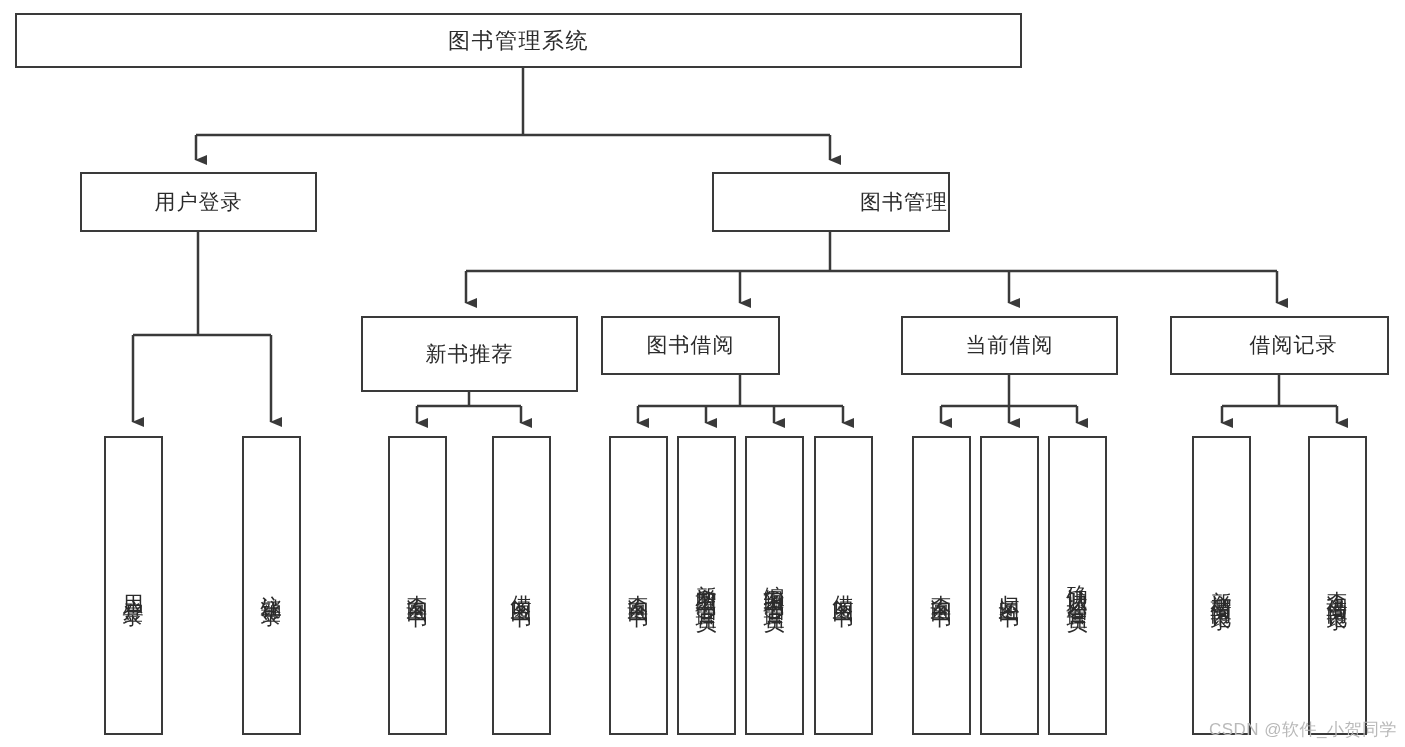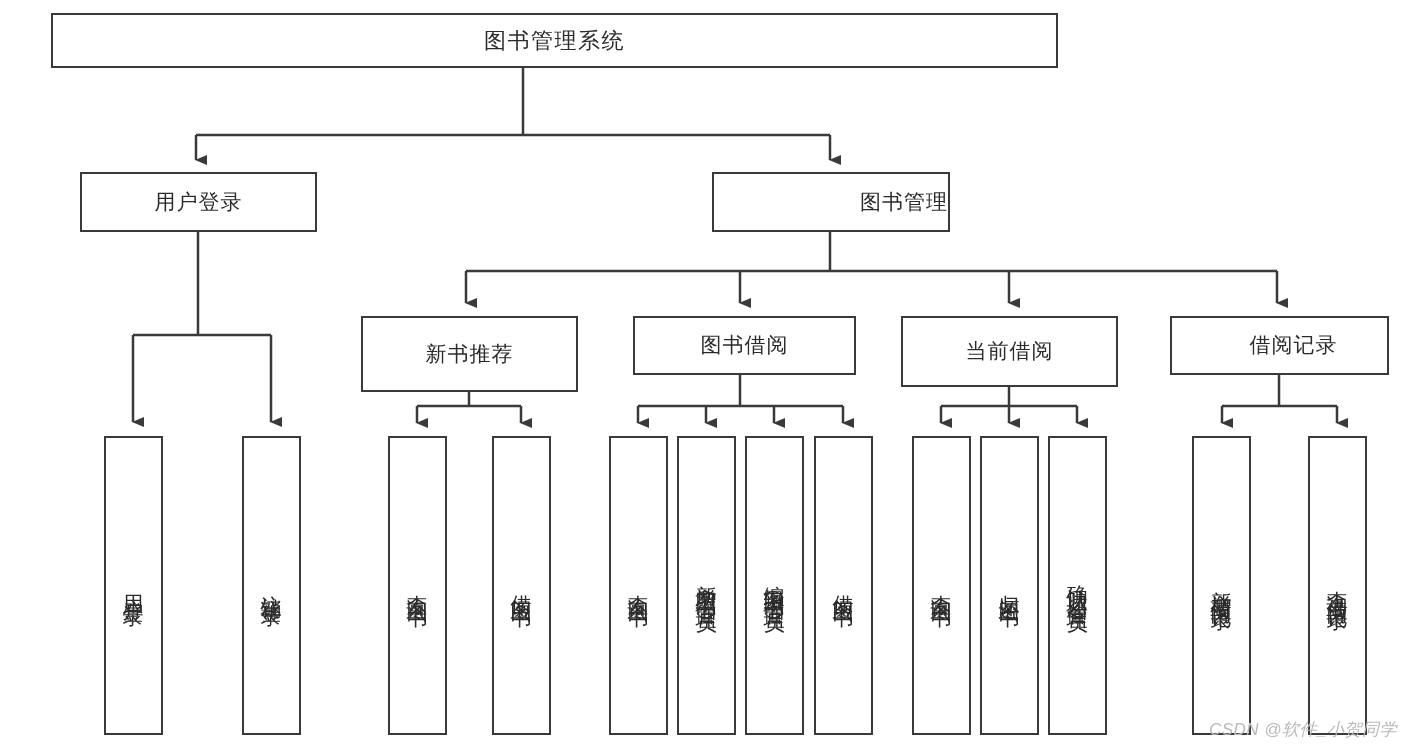--- a/index.html
+++ b/index.html
@@ -58,21 +58,20 @@
     text-orientation: upright;
   }
   #watermark {
     position: absolute;
     right: 8px;
     bottom: 6px;
     font-size: 17px;
     color: #b9b9b9;
     letter-spacing: 0.5px;
     white-space: nowrap;
-    font-style: italic;
   }
 </style>
 </head>
 <body>
 
 <div id="canvas">
 
   <svg id="edges" viewBox="0 0 1405 747" xmlns="http://www.w3.org/2000/svg">
     <defs>
       <marker id="arrow" viewBox="0 0 10 12" refX="5" refY="11" markerWidth="10" markerHeight="12" orient="auto-start-reverse" markerUnits="userSpaceOnUse">
@@ -116,38 +115,38 @@
       <path d="M1009,406 L1009,423" marker-end="url(#arrow)"></path>
       <path d="M1077,406 L1077,423" marker-end="url(#arrow)"></path>
 
       <path d="M1279,375 L1279,406"></path>
       <path d="M1222,406 L1337,406"></path>
       <path d="M1222,406 L1222,423" marker-end="url(#arrow)"></path>
       <path d="M1337,406 L1337,423" marker-end="url(#arrow)"></path>
     </g>
   </svg>
 
-  <div class="node root" style="left:15px; top:13px; width:1007px; height:55px;margin-left:36px;">
+  <div class="node root" style="left:15px; top:13px; width:1007px; height:55px;">
     <span>图书管理系统</span>
   </div>
 
   <div class="node horiz" style="left:80px; top:172px; width:237px; height:60px;">
     <span>用户登录</span>
   </div>
   <div class="node horiz" style="left:712px; top:172px; width:238px; height:60px;justify-content:flex-end;">
     <span>图书管理</span>
   </div>
 
   <div class="node horiz" style="left:361px; top:316px; width:217px; height:76px;">
     <span>新书推荐</span>
   </div>
-  <div class="node horiz" style="left:633px; top:316px; width:223px; height:59px;">
+  <div class="node horiz" style="left:601px; top:316px; width:179px; height:59px;">
     <span>图书借阅</span>
   </div>
-  <div class="node horiz" style="left:901px; top:316px; width:217px; height:71px;">
+  <div class="node horiz" style="left:901px; top:316px; width:217px; height:59px;">
     <span>当前借阅</span>
   </div>
   <div class="node horiz" style="left:1170px; top:316px; width:219px; height:59px;padding-left:28px;">
     <span>借阅记录</span>
   </div>
 
   <div class="node vert" style="left:104px; top:436px; width:59px; height:299px;">
     <span class="vtext">用户登录</span>
   </div>
   <div class="node vert" style="left:242px; top:436px; width:59px; height:299px;">

